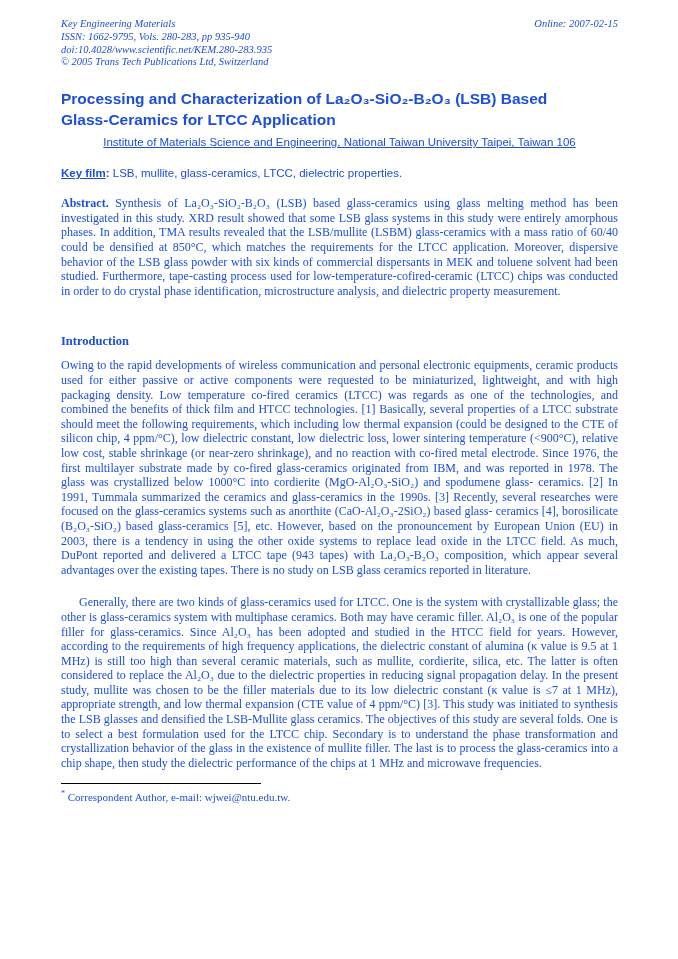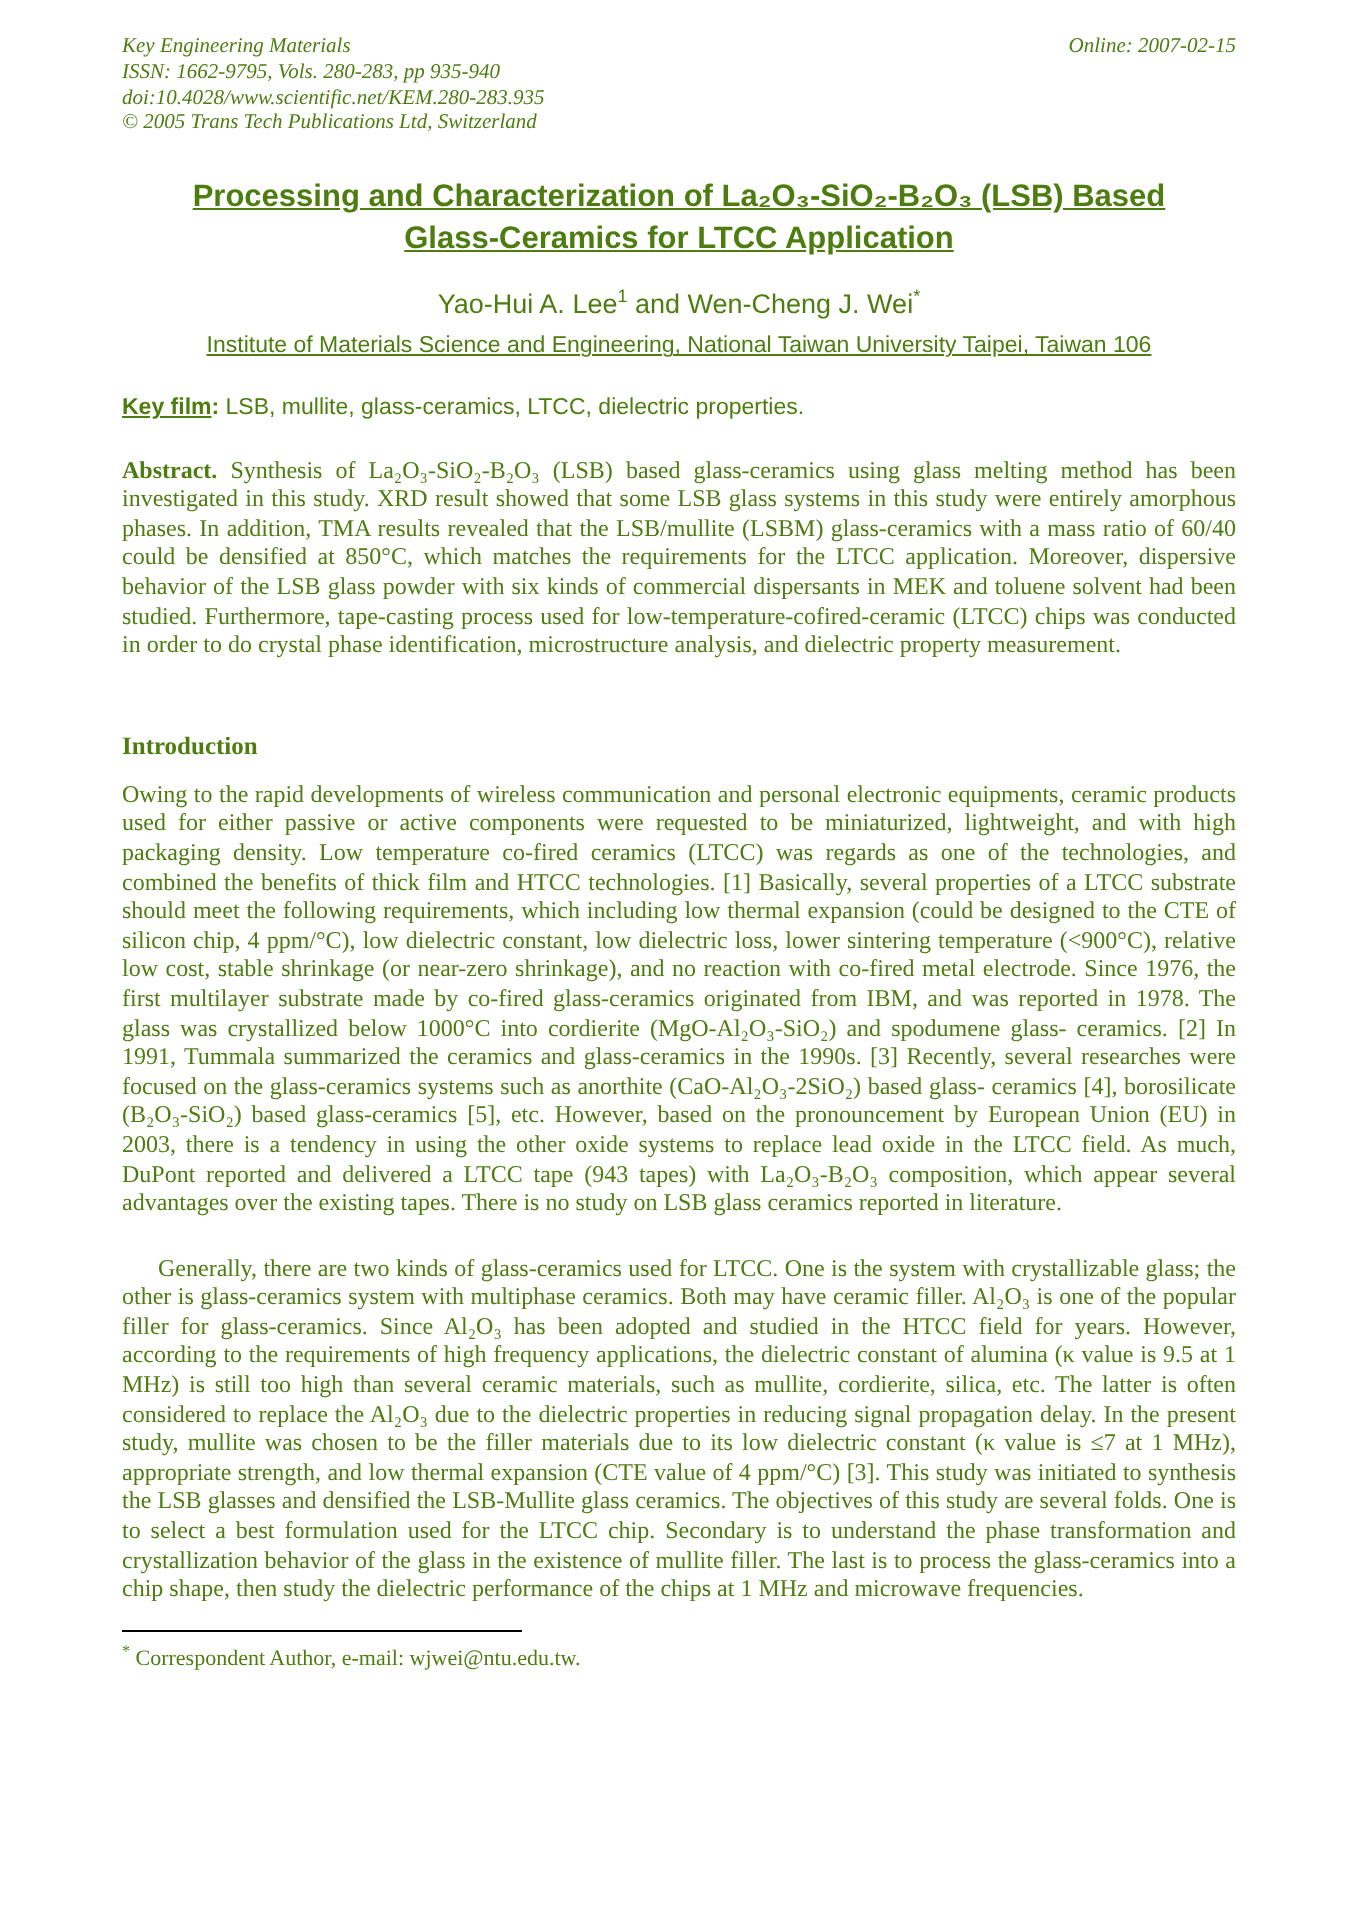--- a/index.html
+++ b/index.html
@@ -2,36 +2,34 @@
 <html><head>
 <meta charset="utf-8">
 <style>
   html,body{margin:0;padding:0;background:#ffffff;}
   .page{
     position:relative;
     width:678px;height:959px;
     background:#ffffff;
     box-sizing:border-box;
     padding:18px 60px 0 61px;
-    color:#4d7c0f;
+    color:#1d4ed8;
     overflow:hidden;
   }
   
   .pub-header{
     display:flex;justify-content:space-between;align-items:flex-start;
     font:italic 10.5px/1.22 "Liberation Serif","DejaVu Serif",serif;
   }
   .pub-left div{white-space:nowrap;}
   .pub-right{white-space:nowrap;}
   
   .title{
     margin:20px 0 0 0;
-    text-align:center;
     font:bold 15.5px/1.32 "Liberation Sans","DejaVu Sans",sans-serif;
-    text-decoration:underline;
   }
   .authors{
     margin-top:13px;
     text-align:center;
     font:13.5px/1.25 "Liberation Sans","DejaVu Sans",sans-serif;
   }
   .authors sup{font-size:9px;}
   .affiliation{
     margin-top:6px;
     text-align:center;
@@ -83,21 +81,20 @@
       <div>© 2005 Trans Tech Publications Ltd, Switzerland</div>
     </div>
     <div class="pub-right">Online: 2007-02-15</div>
   </div>
 
   <h1 class="title">
     <span>Processing and Characterization of La₂O₃-SiO₂-B₂O₃ (LSB) Based</span><br>
     <span>Glass-Ceramics for LTCC Application</span>
   </h1>
 
-  <div class="authors"><span>Yao-Hui A. Lee</span><sup>1</sup><span> and </span><span>Wen-Cheng J. Wei</span><sup>*</sup></div>
 
   <div class="affiliation">Institute of Materials Science and Engineering, National Taiwan University Taipei, Taiwan 106</div>
 
   <div class="keywords"><span class="kw-label">Key film</span><span class="kw-colon">:</span><span> LSB, mullite, glass-ceramics, LTCC, dielectric properties.</span></div>
 
   <p class="abstract"><span class="abs-label">Abstract.</span><span> Synthesis of La₂O₃-SiO₂-B₂O₃ (LSB) based glass-ceramics using glass melting method has been investigated in this study. XRD result showed that some LSB glass systems in this study were entirely amorphous phases. In addition, TMA results revealed that the LSB/mullite (LSBM) glass-ceramics with a mass ratio of 60/40 could be densified at 850°C, which matches the requirements for the LTCC application. Moreover, dispersive behavior of the LSB glass powder with six kinds of commercial dispersants in MEK and toluene solvent had been studied. Furthermore, tape-casting process used for low-temperature-cofired-ceramic (LTCC) chips was conducted in order to do crystal phase identification, microstructure analysis, and dielectric property measurement.</span></p>
 
   <h2 class="section-heading">Introduction</h2>
 
   <p class="body-para first">Owing to the rapid developments of wireless communication and personal electronic equipments, ceramic products used for either passive or active components were requested to be miniaturized, lightweight, and with high packaging density. Low temperature co-fired ceramics (LTCC) was regards as one of the technologies, and combined the benefits of thick film and HTCC technologies. [1] Basically, several properties of a LTCC substrate should meet the following requirements, which including low thermal expansion (could be designed to the CTE of silicon chip, 4 ppm/°C), low dielectric constant, low dielectric loss, lower sintering temperature (&lt;900°C), relative low cost, stable shrinkage (or near-zero shrinkage), and no reaction with co-fired metal electrode. Since 1976, the first multilayer substrate made by co-fired glass-ceramics originated from IBM, and was reported in 1978. The glass was crystallized below 1000°C into cordierite (MgO-Al₂O₃-SiO₂) and spodumene glass- ceramics. [2] In 1991, Tummala summarized the ceramics and glass-ceramics in the 1990s. [3] Recently, several researches were focused on the glass-ceramics systems such as anorthite (CaO-Al₂O₃-2SiO₂) based glass- ceramics [4], borosilicate (B₂O₃-SiO₂) based glass-ceramics [5], etc. However, based on the pronouncement by European Union (EU) in 2003, there is a tendency in using the other oxide systems to replace lead oxide in the LTCC field. As much, DuPont reported and delivered a LTCC tape (943 tapes) with La₂O₃-B₂O₃ composition, which appear several advantages over the existing tapes. There is no study on LSB glass ceramics reported in literature.</p>

